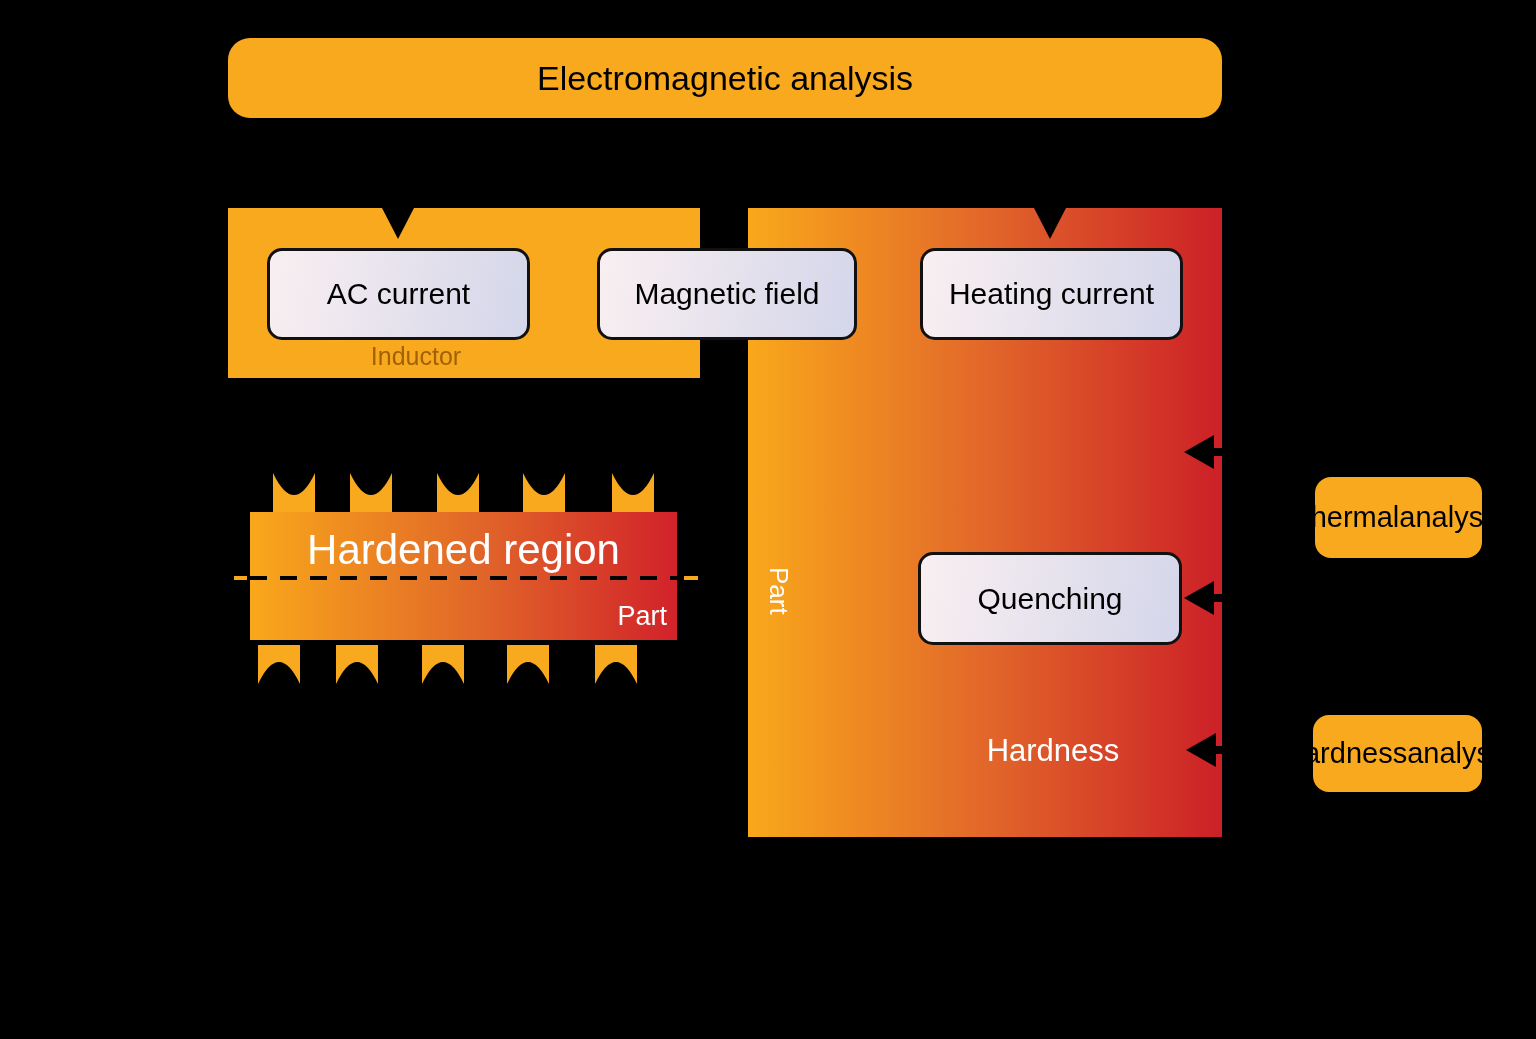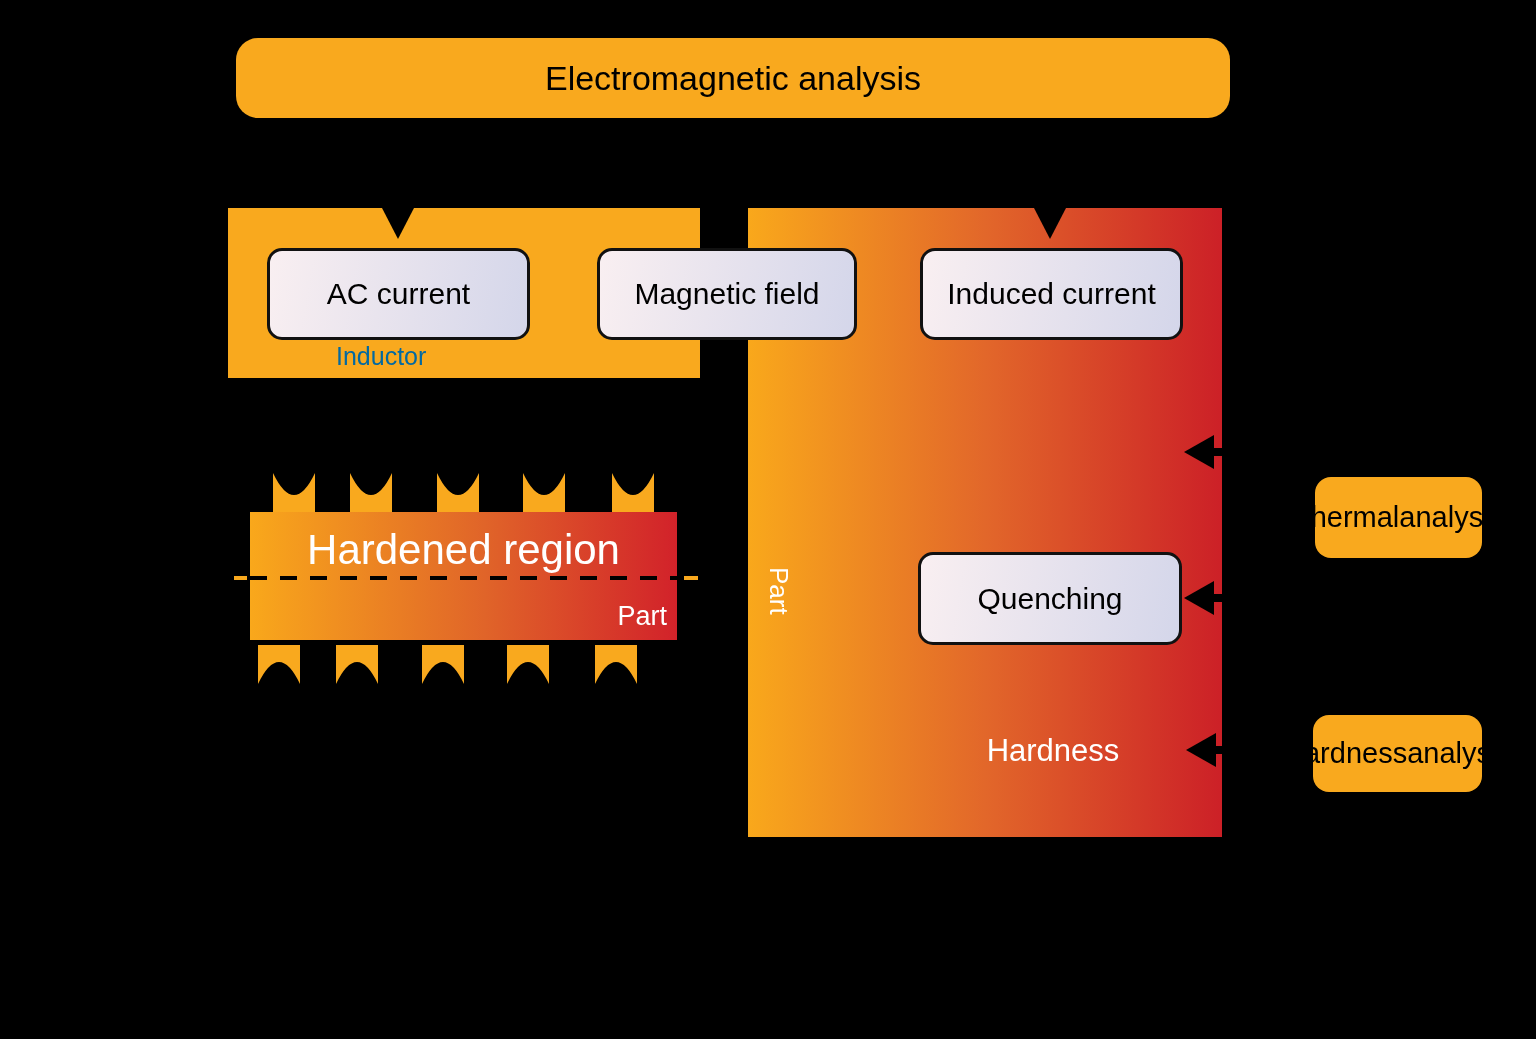--- a/index.html
+++ b/index.html
@@ -3,21 +3,21 @@
 <meta charset="utf-8">
 <style>
   html,body { margin:0; padding:0; background:#000; }
   .canvas {
     position:relative; width:1536px; height:1039px; background:#000000;
     font-family:"Liberation Sans", sans-serif; overflow:hidden;
   }
 
   
   .banner {
-    position:absolute; left:236px; top:38px; width:994px; height:80px;
+    position:absolute; left:228px; top:38px; width:994px; height:80px;
     background:#F9A91E; border-radius:22px;
     display:flex; align-items:center; justify-content:center;
     color:#000; font-size:34px;
   }
 
   
   .panel-inductor {
     position:absolute; left:228px; top:208px; width:472px; height:170px;
     background:#F9A91E;
   }
@@ -42,21 +42,21 @@
     color:#000; font-size:30px;
   }
   .node-ac        { left:267px; top:248px; width:263px; }
   .node-magnetic  { left:597px; top:248px; width:260px; }
   .node-induced   { left:920px; top:248px; width:263px; }
   .node-heating   { left:918px; top:405px; width:264px; height:94px; }
   .node-quenching { left:918px; top:552px; width:264px; height:93px; }
 
   .inductor-label {
     position:absolute; left:336px; top:342px; width:160px;
-    color:#0369a1; font-size:25px;
+    text-align:center; color:#a16207; font-size:25px;
   }
 
   .part-vertical {
     position:absolute; left:763px; top:567px;
     writing-mode:vertical-rl; color:#fff; font-size:26px;
   }
   .hardness-label {
     position:absolute; left:948px; top:733px; width:210px;
     text-align:center; color:#fff; font-size:31px;
   }
@@ -124,21 +124,21 @@
   <div class="notch notch-inductor"></div>
   <div class="notch notch-part"></div>
 
   <div class="node node-ac">
     <span>AC current</span>
   </div>
   <div class="node node-magnetic">
     <span>Magnetic field</span>
   </div>
   <div class="node node-induced">
-    <span>Induced current</span>
+    <span>Heating current</span>
   </div>
   <div class="node node-quenching">
     <span>Quenching</span>
   </div>
 
   <div class="inductor-label">Inductor</div>
   <div class="part-vertical">Part</div>
   <div class="hardness-label">Hardness</div>
 
   <div class="arrow arrow-heating">

